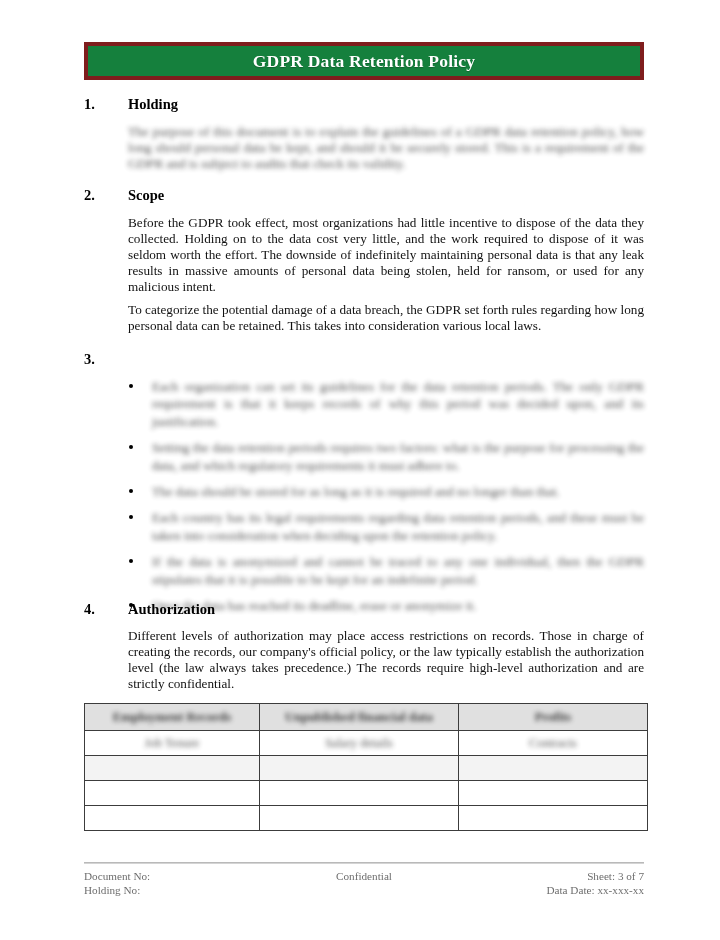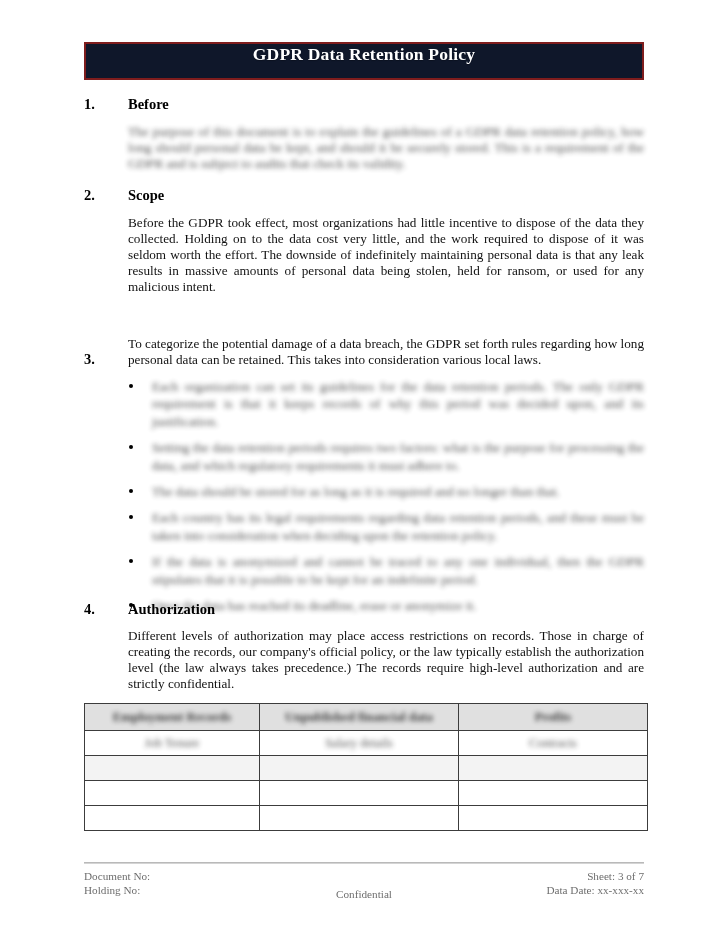--- a/index.html
+++ b/index.html
@@ -24,25 +24,25 @@
     height: 940px;
   }
 
   
   .title-banner {
     position: absolute;
     left: 0;
     top: 42px;
     width: 560px;
     height: 38px;
-    background: #0f172a;
-    border: 2px solid #7f1d1d;
+    background: #15803d;
+    border: 4px solid #7f1d1d;
     box-sizing: border-box;
     display: flex;
-    align-items: flex-start;
+    align-items: center;
     justify-content: center;
   }
   .title-banner .title-text {
     font-size: 17.5px;
     font-weight: bold;
     color: #ffffff;
     letter-spacing: 0.2px;
     text-shadow: 0 1px 1px rgba(0,0,0,0.25);
   }
 
@@ -185,50 +185,49 @@
     position: absolute;
     left: 0;
     top: 0;
   }
   .footer-center {
     position: absolute;
     left: 0;
     right: 0;
     top: 0;
     text-align: center;
-    margin-top: 18px;
   }
   .footer-right {
     position: absolute;
     right: 0;
     top: 0;
   }
 </style>
 </head>
 <body>
 
 <div class="page">
   <div class="content">
 
     <div class="title-banner">
       <span class="title-text">GDPR Data Retention Policy</span>
     </div>
 
     <div class="section-heading" style="top:96px;">
       <span class="sec-num">1.</span>
-      <span class="sec-title">Before</span>
+      <span class="sec-title">Holding</span>
     </div>
     <div class="para blurred" style="top:124px;">The purpose of this document is to explain the guidelines of a GDPR data retention policy, how long should personal data be kept, and should it be securely stored. This is a requirement of the GDPR and is subject to audits that check its validity.</div>
 
     <div class="section-heading" style="top:187px;">
       <span class="sec-num">2.</span>
       <span class="sec-title">Scope</span>
     </div>
     <div class="para" style="top:215px;">Before the GDPR took effect, most organizations had little incentive to dispose of the data they collected. Holding on to the data cost very little, and the work required to dispose of it was seldom worth the effort. The downside of indefinitely maintaining personal data is that any leak results in massive amounts of personal data being stolen, held for ransom, or used for any malicious intent.</div>
-    <div class="para" style="top:302px;margin-top:34px;">To categorize the potential damage of a data breach, the GDPR set forth rules regarding how long personal data can be retained. This takes into consideration various local laws.</div>
+    <div class="para" style="top:302px;">To categorize the potential damage of a data breach, the GDPR set forth rules regarding how long personal data can be retained. This takes into consideration various local laws.</div>
 
     <div class="section-heading" style="top:351px;">
       <span class="sec-num">3.</span>
     </div>
     <div class="bullet-list" style="top:378px;">
       <div class="bullet-item">
         <span class="dot"></span>
         <span class="btext">Each organization can set its guidelines for the data retention periods. The only GDPR requirement is that it keeps records of why this period was decided upon, and its justification.</span>
       </div>
       <div class="bullet-item">

